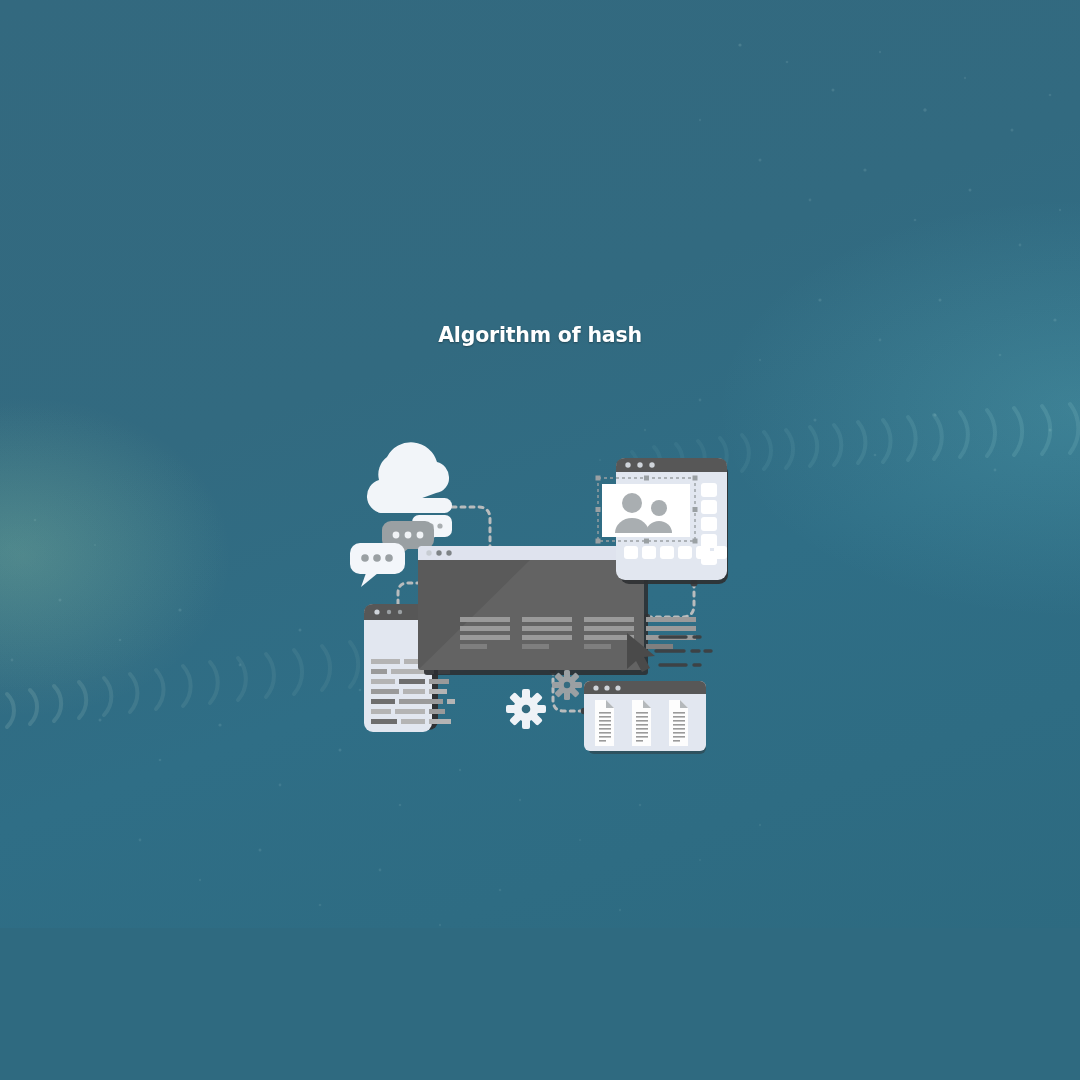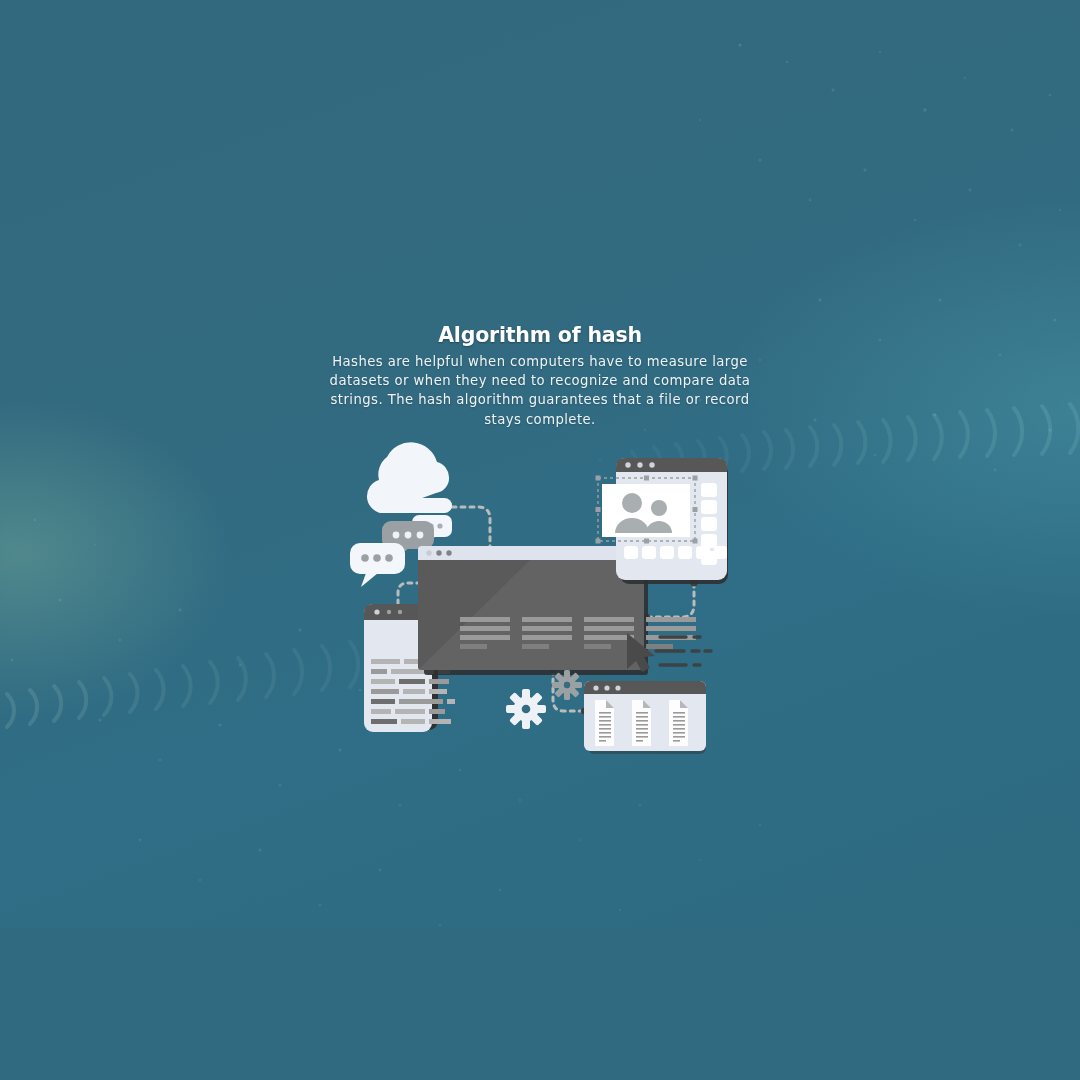--- a/index.html
+++ b/index.html
@@ -202,21 +202,20 @@
         <circle cx="760" cy="825" r="1.2" opacity=".16"></circle>
           <circle cx="35" cy="520" r="1.3" opacity=".20"></circle>
         <circle cx="95" cy="545" r="1.1" opacity=".16"></circle>
           <circle cx="12" cy="660" r="1.4" opacity=".22"></circle>
       </g>
     </svg>
   </div>
 
   <div class="text-block">
     <h1 class="headline">Algorithm of hash</h1>
-    <p class="subcopy">Hashes are helpful when computers have to measure large datasets or when they need to recognize and compare data strings. The hash algorithm guarantees that a file or record stays complete.</p>
   </div>
 
   <div id="illus">
     <svg width="1080" height="1080" viewBox="0 0 1080 1080">
 
       <defs>
         <linearGradient id="glossGrad" x1="0" y1="0" x2="1" y2="1">
           <stop offset="0%" stop-color="#ffffff" stop-opacity="0"></stop>
           <stop offset="45%" stop-color="#ffffff" stop-opacity="0"></stop>
           <stop offset="45.5%" stop-color="#ffffff" stop-opacity=".07"></stop>

